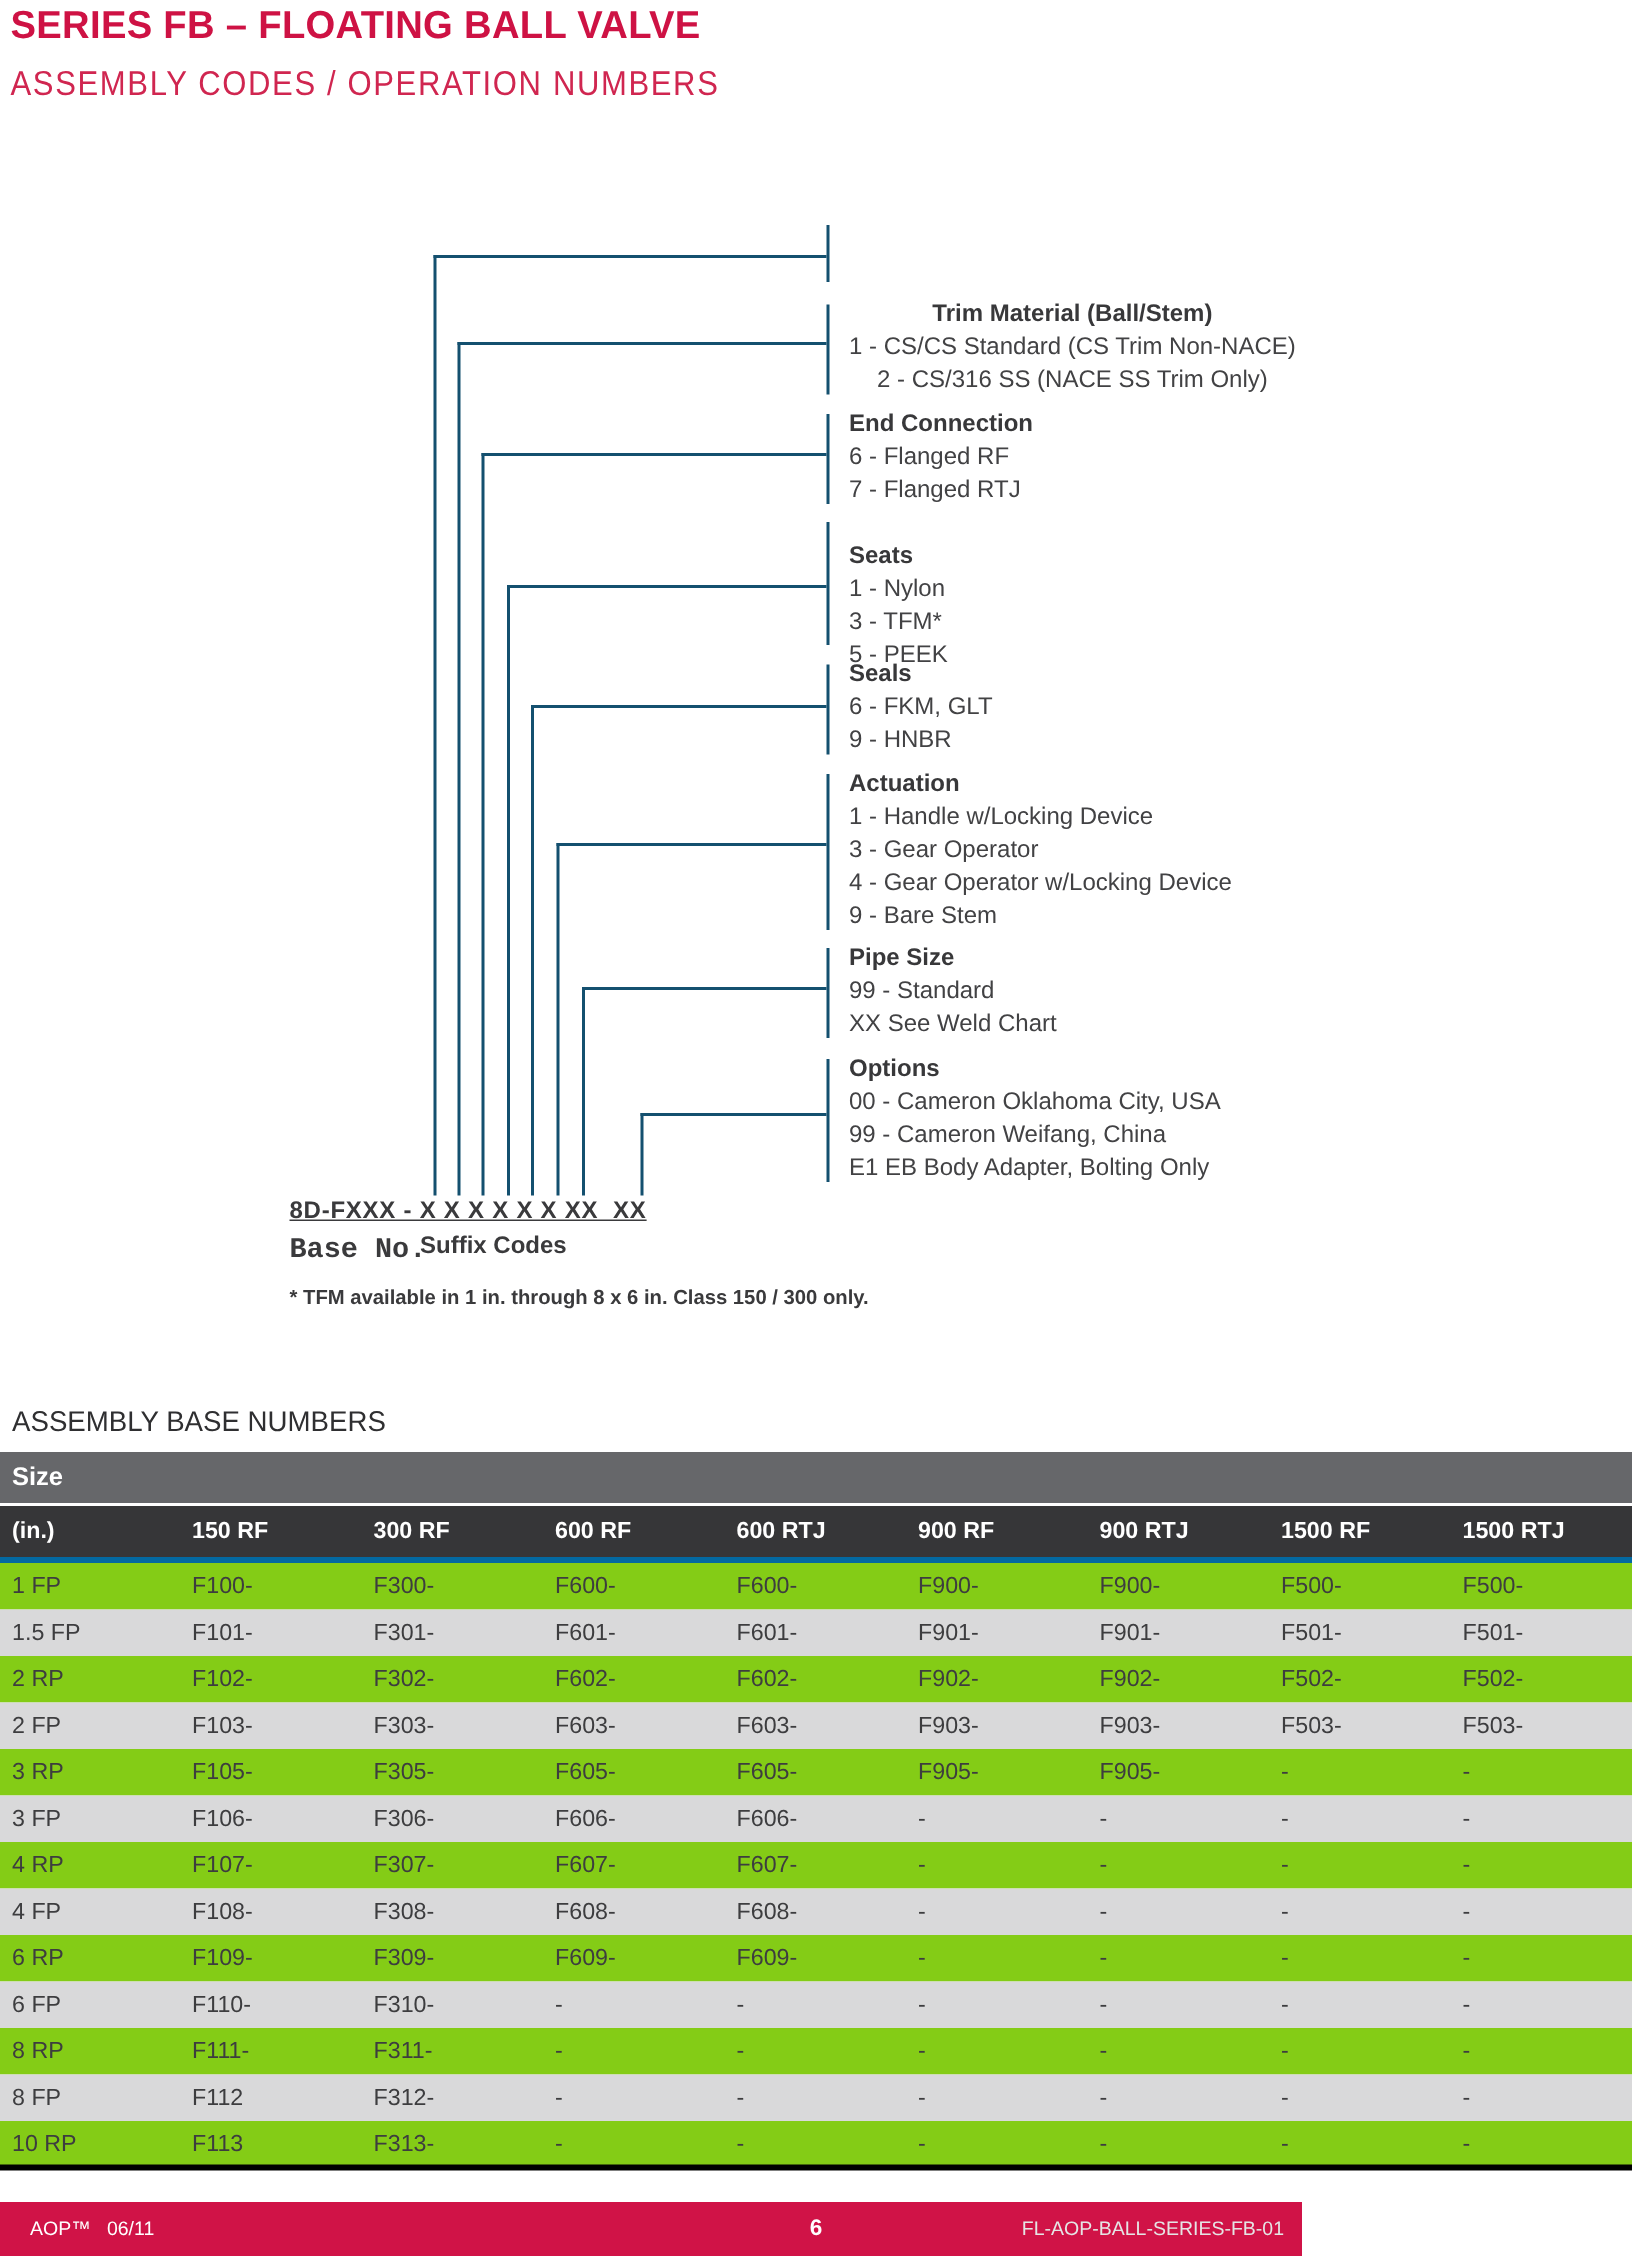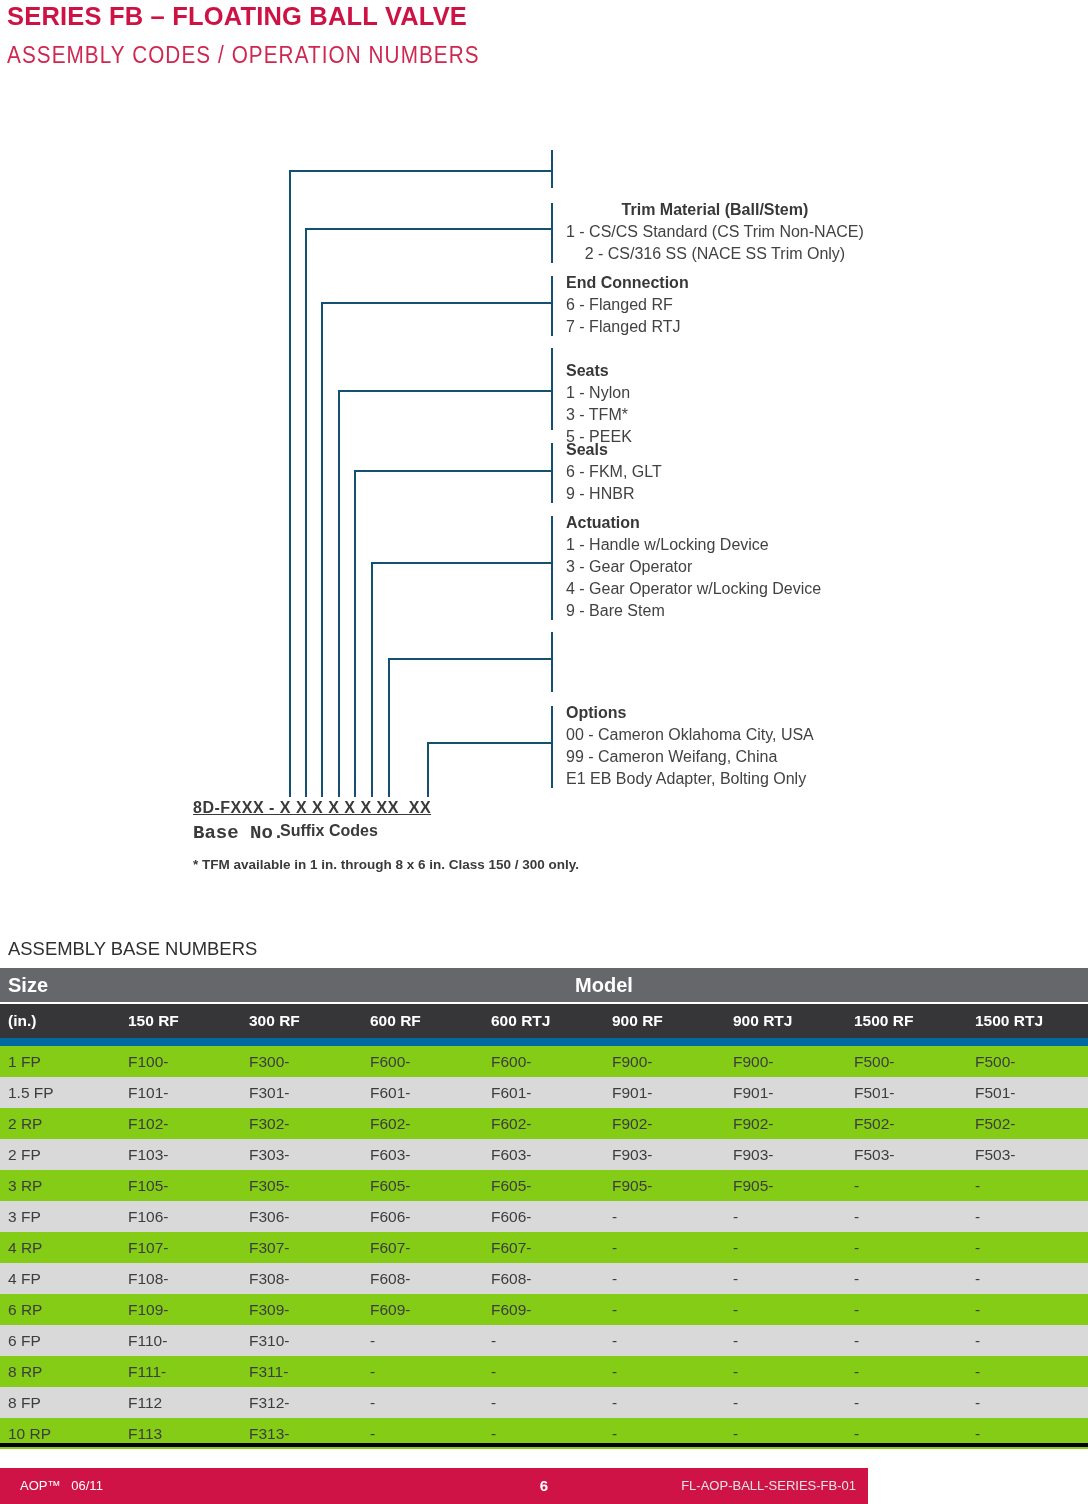--- a/index.html
+++ b/index.html
@@ -21,22 +21,22 @@
              color:#3a3a3c;letter-spacing:.5px;white-space:pre;text-decoration:underline;}
   .code-cap-l{position:absolute;left:193px;top:822px;font-size:19px;font-weight:bold;color:#3a3a3c;white-space:pre;font-family:Liberation Mono, monospace;}
   .code-cap-r{position:absolute;left:280px;top:822px;font-size:16px;font-weight:bold;color:#3a3a3c;white-space:pre;}
   .footnote{position:absolute;left:193px;top:857px;font-size:13.5px;font-weight:bold;color:#3a3a3c;white-space:pre;}
 
   
   .tbl-title{position:absolute;left:8px;top:938px;font-size:19px;color:#2f2f31;
              transform:scaleX(.97);transform-origin:left top;white-space:pre;}
   #tbl{position:absolute;left:0;top:968px;width:1088px;}
   .trow{display:flex;align-items:center;}
-  .gh{height:34px;background:#66676A;border-bottom:2px solid #fff;color:#fff;font-weight:bold;font-size:20px;}
-  .ch{height:34px;background:#363638;border-bottom:8px solid #0369a1;color:#fff;font-weight:bold;font-size:15.5px;}
+  .gh{height:34px;background:#66676A;border-bottom:2px solid #fff;color:#fff;font-weight:bold;font-size:17px;}
+  .ch{height:34px;background:#363638;border-bottom:4px solid #0369a1;color:#fff;font-weight:bold;font-size:15.5px;}
   .dr{height:31px;font-size:15.5px;color:#3d3d3f;background:#84cc16;}
   .dr.alt{background:#D9D9DA;}
   .c0{width:120px;padding-left:8px;box-sizing:border-box;}
   .c{width:121px;padding-left:8px;box-sizing:border-box;}
   .model-cell{flex:1;text-align:center;}
   .black-bar{position:absolute;left:0;top:1443px;width:1088px;height:4px;background:#000;}
 
   
   .footer-bar{position:absolute;left:0;top:1468px;width:868px;height:36px;background:#D01347;}
   .footer-left{position:absolute;left:20px;top:10px;color:#fff;font-size:13px;white-space:pre;}
@@ -73,35 +73,35 @@
       <div class="dline" style="left: 338px; top: 390px; width: 213px; height: 2px;"></div>
       <div class="dline" style="left: 338px; top: 390px; width: 2px; height: 407px;"></div>
       <div class="diag-label" style="top: 439px;"><div class="hd">Seals</div><div class="it">6 - FKM, GLT</div><div class="it">9 - HNBR</div></div>
       <div class="dline" style="left: 551px; top: 443px; width: 2px; height: 60px;"></div>
       <div class="dline" style="left: 354px; top: 470px; width: 197px; height: 2px;"></div>
       <div class="dline" style="left: 354px; top: 470px; width: 2px; height: 327px;"></div>
       <div class="diag-label" style="top: 512px;"><div class="hd">Actuation</div><div class="it">1 - Handle w/Locking Device</div><div class="it">3 - Gear Operator</div><div class="it">4 - Gear Operator w/Locking Device</div><div class="it">9 - Bare Stem</div></div>
       <div class="dline" style="left: 551px; top: 516px; width: 2px; height: 104px;"></div>
       <div class="dline" style="left: 371px; top: 562px; width: 180px; height: 2px;"></div>
       <div class="dline" style="left: 371px; top: 562px; width: 2px; height: 235px;"></div>
+      <div class="diag-label" style="top: 628px;"><div class="hd">Pipe Size</div><div class="it">99 - Standard</div><div class="it">XX See Weld Chart</div></div>
       <div class="dline" style="left: 551px; top: 632px; width: 2px; height: 60px;"></div>
       <div class="dline" style="left: 388px; top: 658px; width: 163px; height: 2px;"></div>
       <div class="dline" style="left: 388px; top: 658px; width: 2px; height: 139px;"></div>
       <div class="diag-label" style="top: 702px;"><div class="hd">Options</div><div class="it">00 - Cameron Oklahoma City, USA</div><div class="it">99 - Cameron Weifang, China</div><div class="it">E1 EB Body Adapter, Bolting Only</div></div>
       <div class="dline" style="left: 551px; top: 706px; width: 2px; height: 82px;"></div>
       <div class="dline" style="left: 427px; top: 742px; width: 124px; height: 2px;"></div>
       <div class="dline" style="left: 427px; top: 742px; width: 2px; height: 55px;"></div>
     </div>
 
   <div class="tbl-title">ASSEMBLY BASE NUMBERS</div>
 
   <div id="tbl">
     <div class="trow gh">
       <div class="c0">Size</div>
-      <div class="model-cell">Model</div>
     </div>
     <div class="trow ch" id="tbl-cols">
         <div class="c0">(in.)</div>
         <div class="c">150 RF</div>
         <div class="c">300 RF</div>
         <div class="c">600 RF</div>
         <div class="c">600 RTJ</div>
         <div class="c">900 RF</div>
         <div class="c">900 RTJ</div>
         <div class="c">1500 RF</div>

